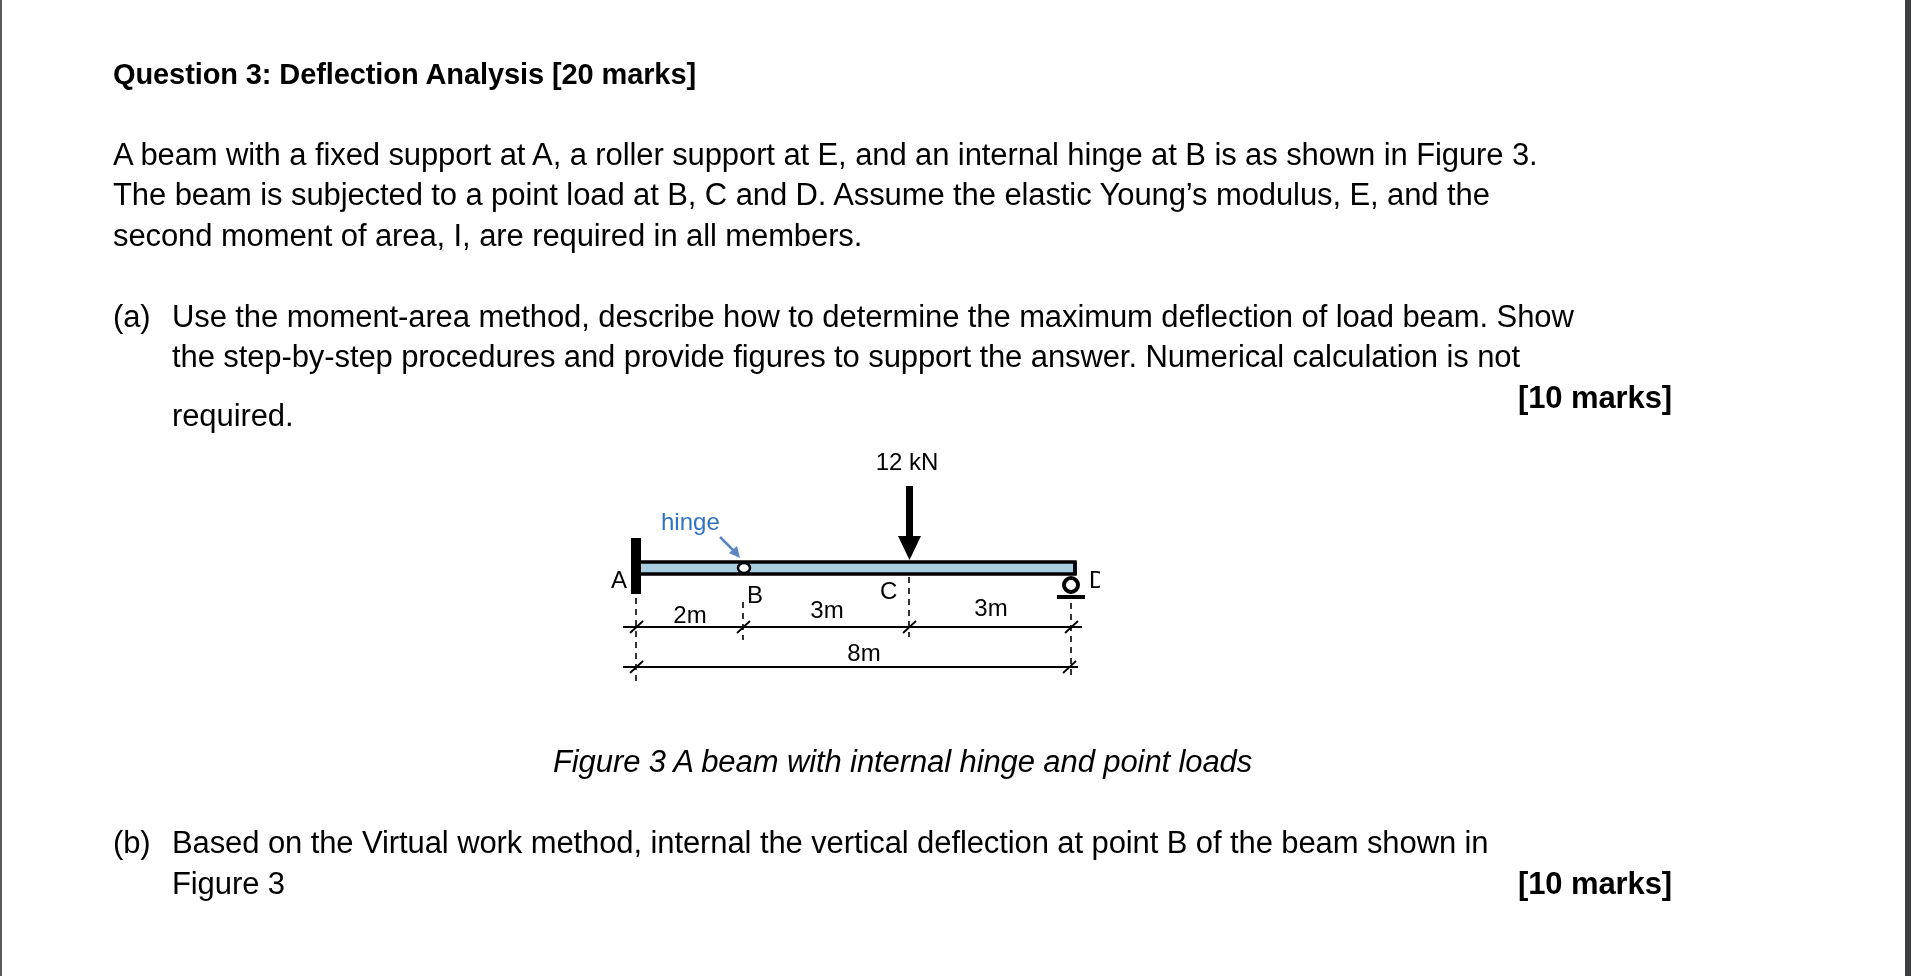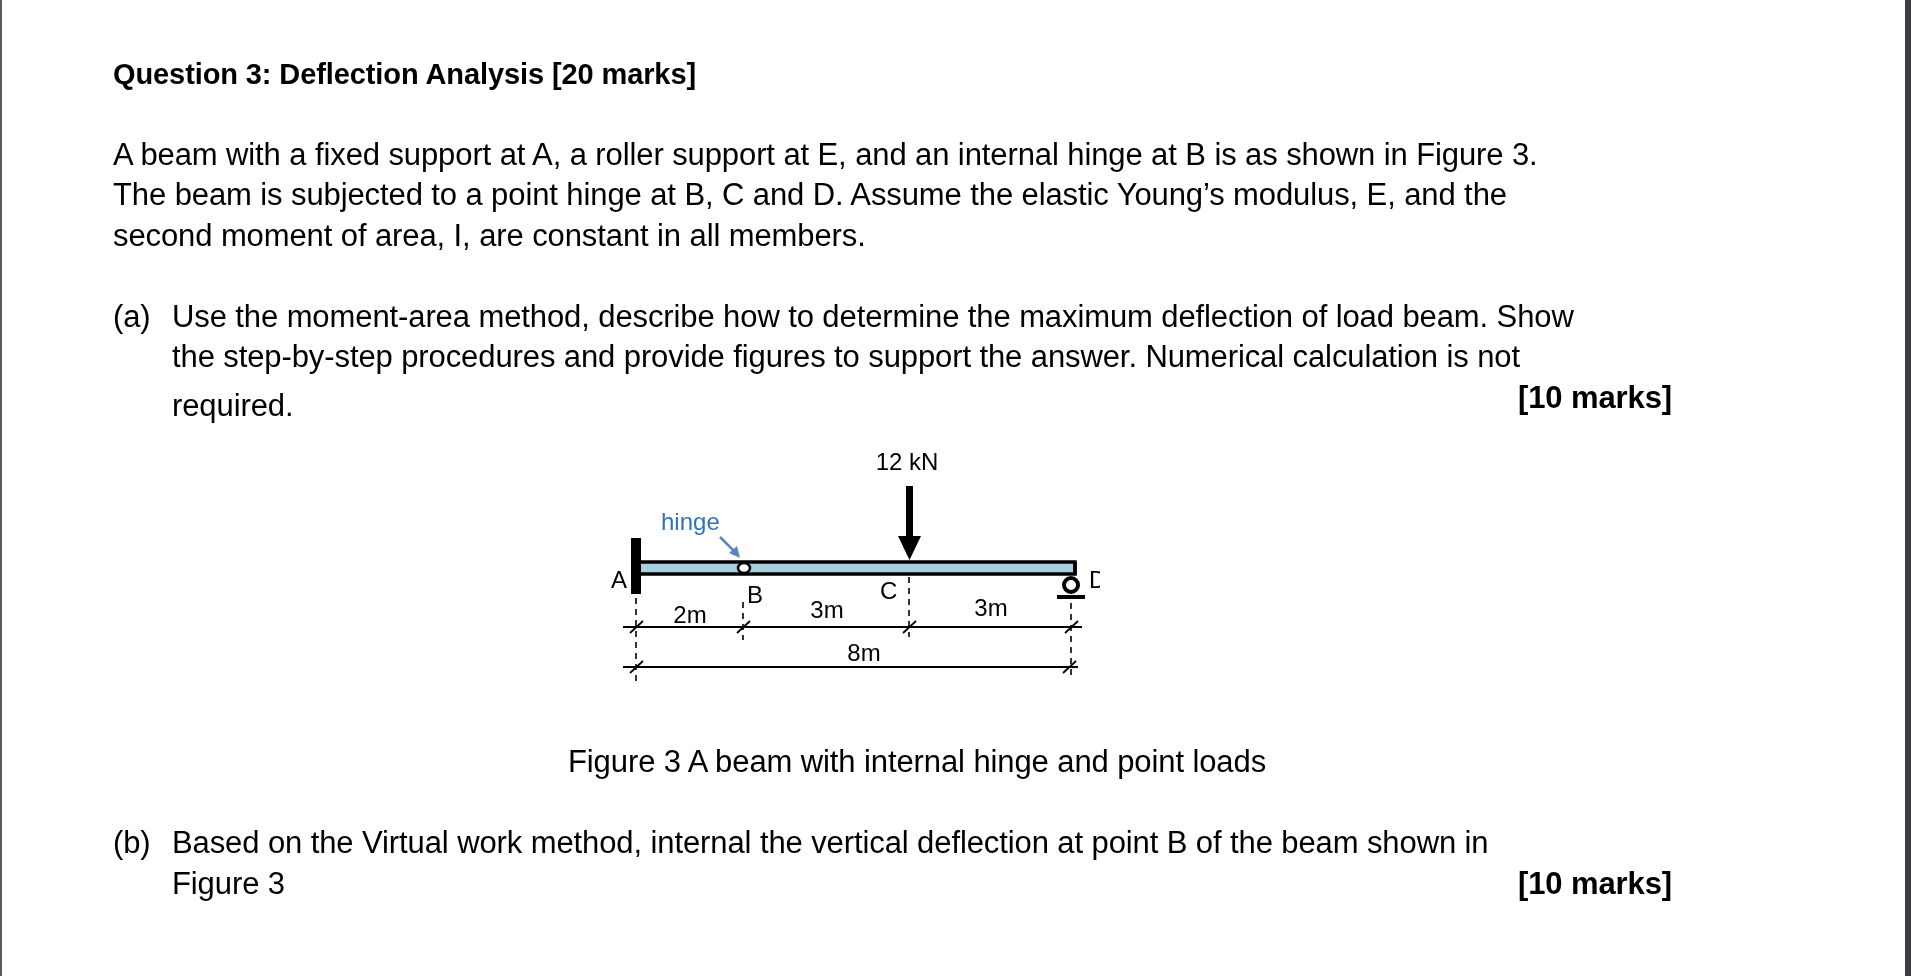--- a/index.html
+++ b/index.html
@@ -8,40 +8,40 @@
     background:#ffffff; font-family:"Liberation Sans", sans-serif; color:#000;
   }
   .border-left { position:absolute; left:0; top:0; width:2px; height:976px; background:#5a5a5e; }
   .border-right { position:absolute; right:0; top:0; width:6px; height:976px; background:#3d3e42; }
   .t { position:absolute; white-space:nowrap; font-size:31px; line-height:40px; letter-spacing:-0.1px; }
   .title { left:113px; top:54px; font-weight:bold; font-size:29px; }
   .p1 { left:113px; }
   .label-a, .label-b { left:113px; }
   .indent { left:172px; }
   .marks { font-weight:bold; right:239px; }
-  .caption { left:568px; top:742px; font-size:31px; }
+  .caption { left:553px; top:742px; font-style:italic; font-size:31px; }
   #figure { position:absolute; left:600px; top:440px; width:500px; height:250px; }
   #figure text { font-family:"Liberation Sans", sans-serif; }
 </style>
 </head>
 <body>
 
 <div class="border-left"></div>
 <div class="border-right"></div>
 
 <div class="t title">Question 3: Deflection Analysis [20 marks]</div>
 
 <div class="t p1" style="top:135px">A beam with a fixed support at A, a roller support at E, and an internal hinge at B is as shown in Figure 3.</div>
-<div class="t p1" style="top:175px">The beam is subjected to a point hinge at B, C and D. Assume the elastic Young’s modulus, E, and the</div>
-<div class="t p1" style="top:216px">second moment of area, I, are constant in all members.</div>
+<div class="t p1" style="top:175px">The beam is subjected to a point load at B, C and D. Assume the elastic Young’s modulus, E, and the</div>
+<div class="t p1" style="top:216px">second moment of area, I, are required in all members.</div>
 
 <div class="t label-a" style="top:297px">(a)</div>
 <div class="t indent" style="top:297px">Use the moment-area method, describe how to determine the maximum deflection of load beam.  Show</div>
 <div class="t indent" style="top:337px">the step-by-step procedures and provide figures to support the answer. Numerical calculation is not</div>
-<div class="t indent" style="top:386px">required.</div>
+<div class="t indent" style="top:396px">required.</div>
 <div class="t marks" style="top:378px">[10 marks]</div>
 
 <svg id="figure" viewBox="600 440 500 250">
 
   <rect x="638" y="562" width="437" height="12" fill="#a9cfe0" stroke="#000" stroke-width="3.5"></rect>
 
   <rect x="631" y="538" width="10" height="56" fill="#000"></rect>
 
   <ellipse cx="744" cy="568" rx="6" ry="5" fill="#fff" stroke="#000" stroke-width="2.5"></ellipse>
 

